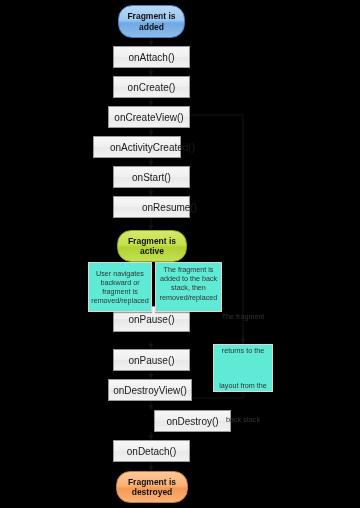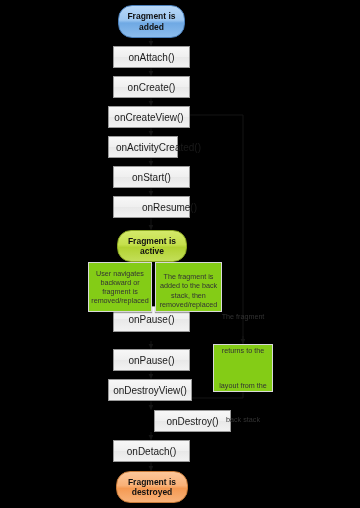--- a/index.html
+++ b/index.html
@@ -41,21 +41,21 @@
   .method{
     background:linear-gradient(to bottom,#f7f7f7 0%,#efefef 50%,#e8e8e8 51%,#f2f2f2 100%);
     border:1px solid #9a9a9a;
     font-size:10px;
     color:#1b1b1b;
     box-shadow:0 1px 1px rgba(0,0,0,.45);
   }
 
   
   .note{
-    background:#84cc16;
+    background:#5eead4;
     border:1px solid #d8d8d8;
     font-size:7.2px;
     line-height:9.2px;
     color:#333;
     padding:2px 3px;
     box-shadow:0 1px 1px rgba(0,0,0,.35);
   }
   .note span{display:block;}
 </style>
 </head>
@@ -117,21 +117,21 @@
   </div>
 
   <div class="node method" style="left:113px;top:76px;width:77px;height:22px;">
     <span>onCreate()</span>
   </div>
 
   <div class="node method" style="left:108px;top:106px;width:82px;height:22px;">
     <span>onCreateView()</span>
   </div>
 
-  <div class="node method" style="left:108px;top:136px;width:70px;height:22px;padding-left:31px;">
+  <div class="node method" style="left:93px;top:136px;width:88px;height:22px;padding-left:31px;">
     <span>onActivityCreated()</span>
   </div>
 
   <div class="node method" style="left:113px;top:166px;width:77px;height:22px;text-align:right;">
     <span>onStart()</span>
   </div>
 
   <div class="node method" style="left:113px;top:196px;width:77px;height:22px;padding-left:36px;">
     <span>onResume()</span>
   </div>
@@ -156,21 +156,21 @@
     <span>onDetach()</span>
   </div>
 
   <div class="node note" style="left:88px;top:262px;width:64px;height:50px;flex-direction:column;justify-content:center;">
     <span>User navigates</span>
     <span>backward or</span>
     <span>fragment is</span>
     <span>removed/replaced</span>
   </div>
 
-  <div class="node note" style="left:155px;top:262px;width:67px;height:50px;flex-direction:column;justify-content:flex-end;">
+  <div class="node note" style="left:155px;top:262px;width:67px;height:50px;flex-direction:column;justify-content:flex-start;">
     <span>The fragment is</span>
     <span>added to the back</span>
     <span>stack, then</span>
     <span>removed/replaced</span>
   </div>
 
   <div class="node note" style="left:213px;top:344px;width:60px;height:48px;flex-direction:column;justify-content:center;gap:25px;">
     <span>The fragment</span>
     <span>returns to the</span>
     <span>layout from the</span>

